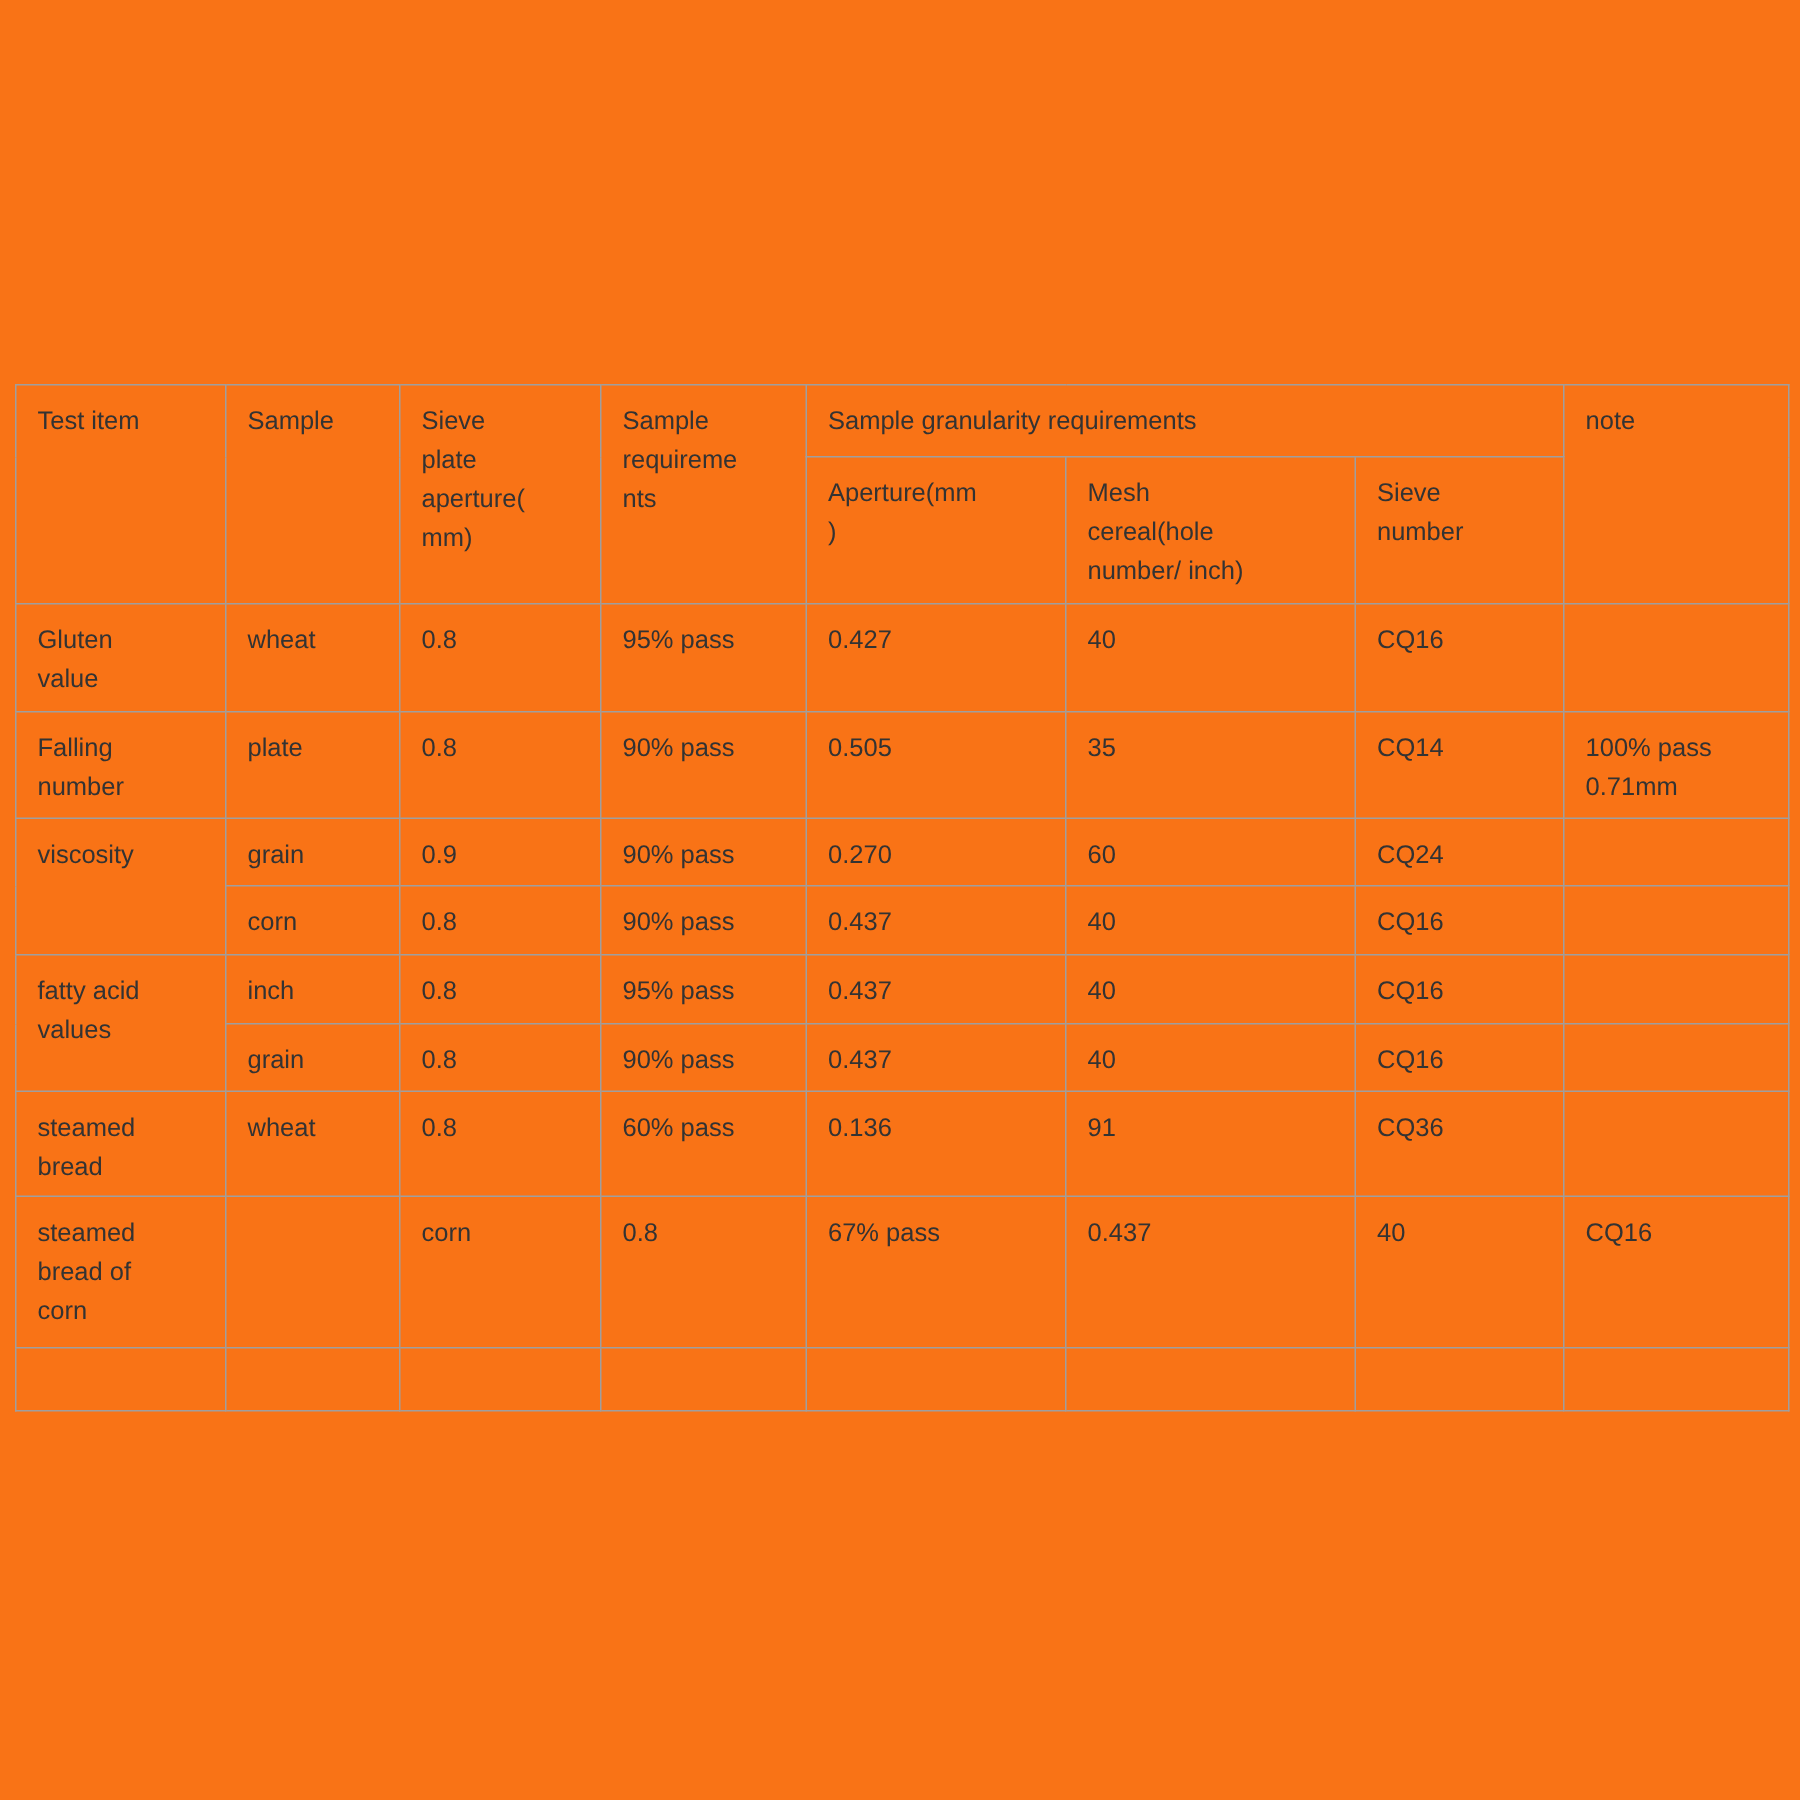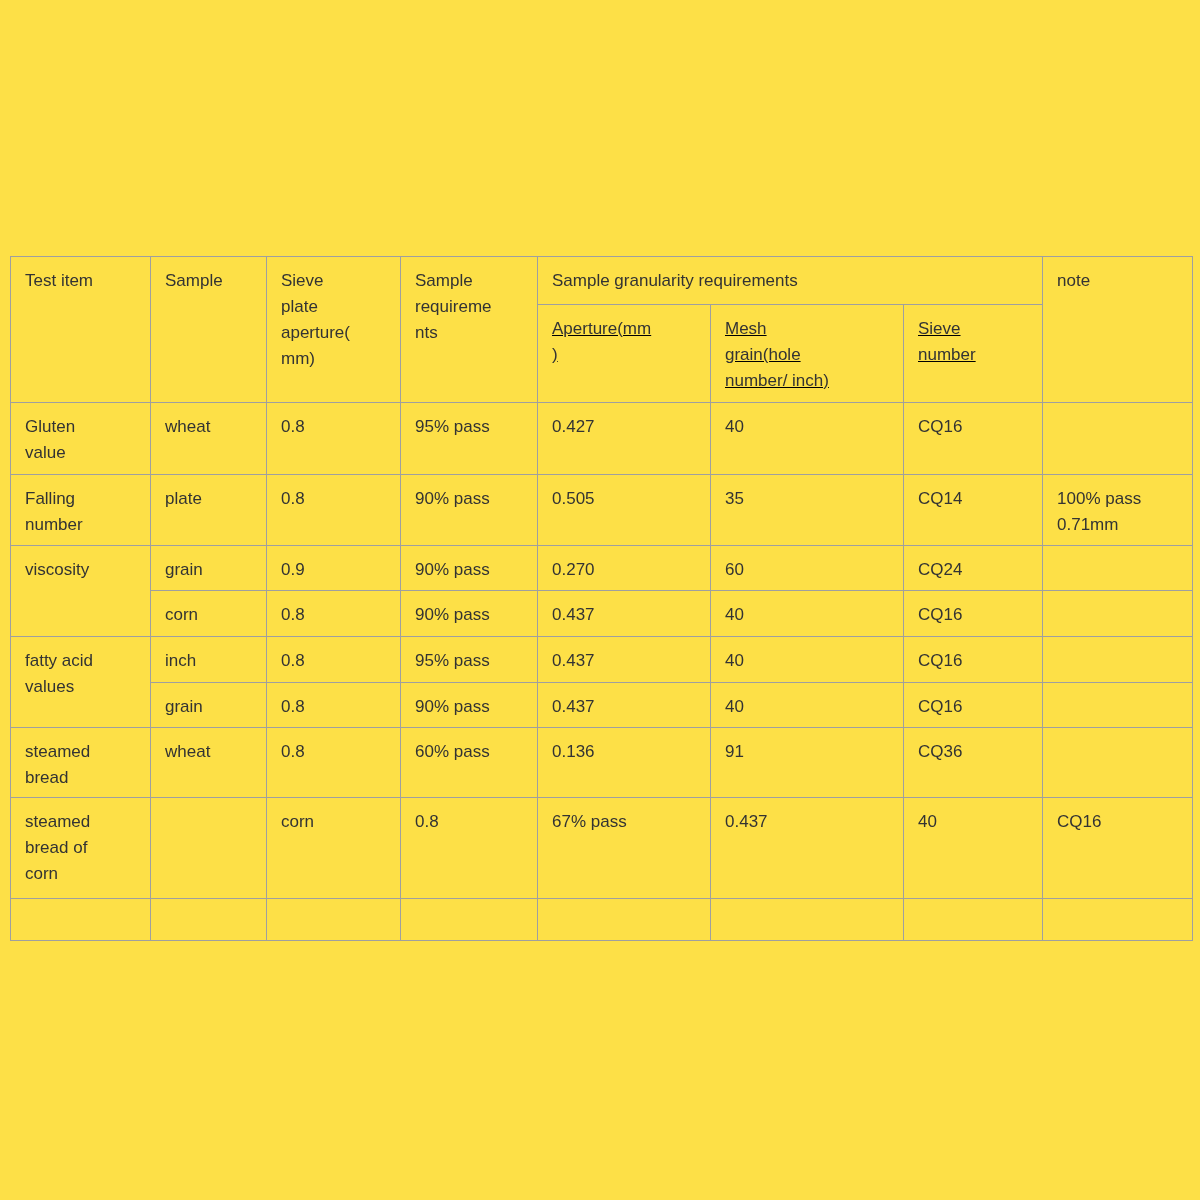--- a/index.html
+++ b/index.html
@@ -7,21 +7,21 @@
     padding: 0;
     background: #ffffff;
     width: 1200px;
     height: 1200px;
     font-family: "Liberation Sans", "DejaVu Sans", sans-serif;
   }
   .page {
     position: relative;
     width: 1200px;
     height: 1200px;
-    background: #fde047;
+    background: #f97316;
     overflow: hidden;
   }
   table.spec-table {
     position: absolute;
     left: 10px;
     top: 256px;
     width: 1182px;
     border-collapse: collapse;
     table-layout: fixed;
   }
@@ -32,21 +32,21 @@
     text-align: left;
     font-size: 17px;
     line-height: 26px;
     font-weight: normal;
     color: #333333;
     padding: 11px 10px 6px 14px;
     white-space: pre-line;
     overflow: hidden;
   }
   tr.hr1 { height: 48px; }
-  tr.hr2 { height: 98px; text-decoration: underline; }
+  tr.hr2 { height: 98px; }
   tr.r0 { height: 72px; }
   tr.r1 { height: 71px; }
   tr.r2 { height: 45px; }
   tr.r3 { height: 46px; }
   tr.r4 { height: 46px; }
   tr.r5 { height: 45px; }
   tr.r6 { height: 70px; }
   tr.r7 { height: 101px; }
   tr.r8 { height: 42px; }
 </style>
@@ -76,21 +76,21 @@
         <th rowspan="2">Sample
 requireme
 nts</th>
         <th colspan="3">Sample granularity requirements</th>
         <th rowspan="2">note</th>
       </tr>
       <tr class="hr2">
         <th>Aperture(mm
 )</th>
         <th>Mesh
-grain(hole
+cereal(hole
 number/ inch)</th>
         <th>Sieve
 number</th>
       </tr>
 
       <tr class="r0">
         <td>Gluten
 value</td>
         <td>wheat</td>
         <td>0.8</td>

